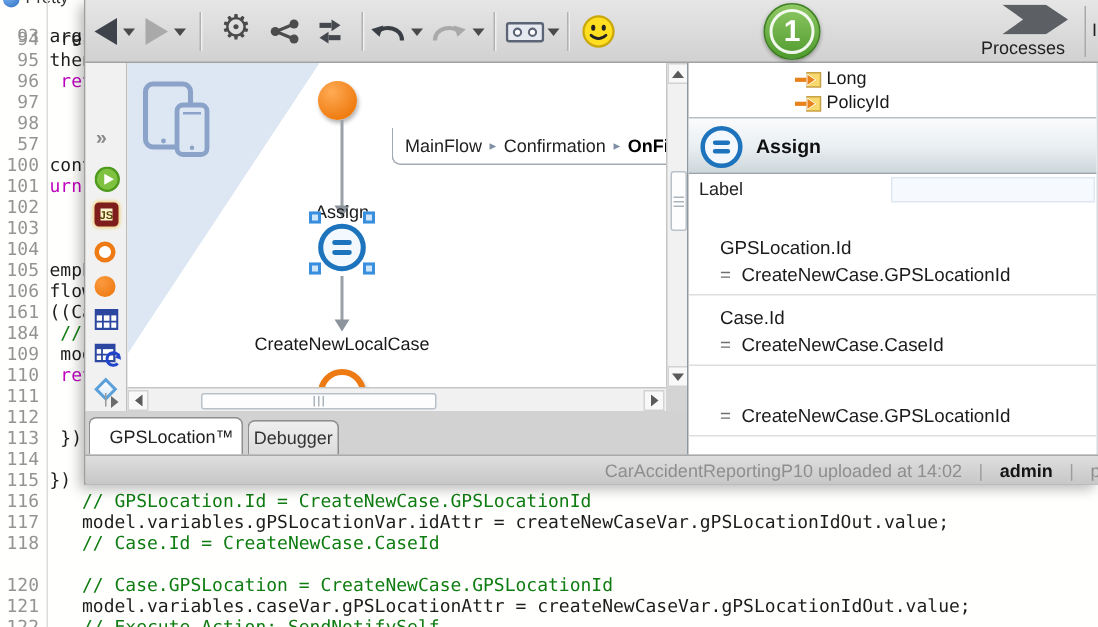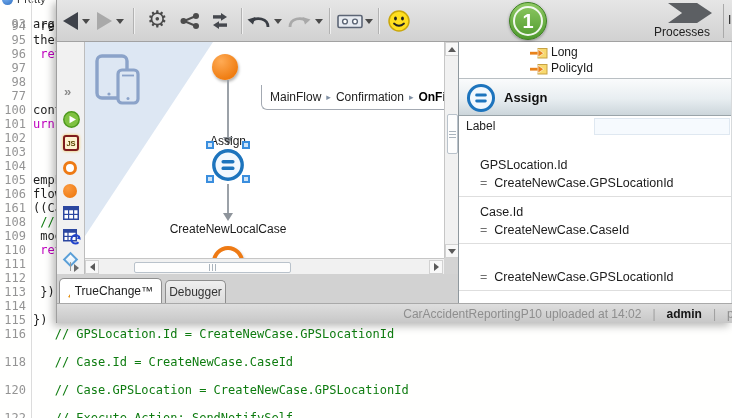--- a/index.html
+++ b/index.html
@@ -49,21 +49,21 @@
          clip-path:polygon(0 0,66% 0,100% 50%,66% 100%,0 100%,32% 50%)}
   .proc-label{position:absolute;left:597px;top:25px;width:76px;text-align:left;font-size:12px;color:#222}
   .tabsep{position:absolute;left:666px;top:4px;width:1px;height:34px;background:#a9a9a9}
   .nexttab{position:absolute;left:671px;top:13px;width:6px;overflow:hidden;font-size:12px;color:#222}
 
   
   .toolbox{position:absolute;left:0;top:42px;width:28px;height:232px;background:#f1f1f1;
            border-right:1px solid #bdbdbd}
   .tbx{position:absolute;left:6px}
   .ovf{left:7px;font-size:13px;font-weight:bold;color:#8a8a8a;letter-spacing:-2px}
-  .jsq{width:16px;height:16px;background:#fdf2cf;border:2px solid #7f1d1d;border-radius:3px;
+  .jsq{width:16px;height:16px;background:#fdf2cf;border:4px solid #7f1d1d;border-radius:3px;
        font-size:7.5px;font-weight:bold;color:#5a4500;display:flex;align-items:center;
        justify-content:center;box-shadow:0 0 3px #f0c040}
   .ringn{width:14px;height:14px;border:3px solid #ee7a14;border-radius:50%;background:#fff}
   .startn{width:14px;height:14px;border-radius:50%;
           background:radial-gradient(circle at 35% 30%,#fb9a40,#ec7408)}
   .diam{width:11px;height:11px;border:2px solid #5ba0d8;transform:rotate(45deg);
         background:linear-gradient(135deg,#fff,#d9ebfa);margin-left:2px}
   .grip-v{position:absolute;left:13px;top:220px;width:1px;height:9px;background:#9a9a9a}
   .grip-a{position:absolute;left:17px;top:222px;width:0;height:0;border-top:4px solid transparent;
           border-bottom:4px solid transparent;border-left:5px solid #6a6a6a}
@@ -165,40 +165,42 @@
       <span>Pretty</span>
     </div>
     <div class="gutter-sep"></div>
 
     <div class="crow" style="top:17px"><span class="lnum">93</span><span class="ltext">args</span></div>
     <div class="crow" style="top:19px"><span class="lnum">94</span><span class="ltext"> res</span></div>
     <div class="crow" style="top:33px"><span class="lnum">95</span><span class="ltext">then</span></div>
     <div class="crow" style="top:47px"><span class="lnum">96</span><span class="ltext kw"> ret</span></div>
     <div class="crow" style="top:61px"><span class="lnum">97</span><span class="ltext"></span></div>
     <div class="crow" style="top:75px"><span class="lnum">98</span><span class="ltext"></span></div>
-    <div class="crow" style="top:89px"><span class="lnum">77</span><span class="ltext"></span></div>
+    <div class="crow" style="top:89px"><span class="lnum">57</span><span class="ltext"></span></div>
     <div class="crow" style="top:103px"><span class="lnum">100</span><span class="ltext">cont</span></div>
     <div class="crow" style="top:117px"><span class="lnum">101</span><span class="ltext kw">urn</span></div>
     <div class="crow" style="top:131px"><span class="lnum">102</span><span class="ltext"></span></div>
     <div class="crow" style="top:145px"><span class="lnum">103</span><span class="ltext"></span></div>
     <div class="crow" style="top:159px"><span class="lnum">104</span><span class="ltext"></span></div>
     <div class="crow" style="top:173px"><span class="lnum">105</span><span class="ltext">empP</span></div>
     <div class="crow" style="top:187px"><span class="lnum">106</span><span class="ltext">flow</span></div>
     <div class="crow" style="top:201px"><span class="lnum">161</span><span class="ltext">((Ca</span></div>
-    <div class="crow" style="top:215px"><span class="lnum">108</span><span class="ltext cm"> //</span></div>
+    <div class="crow" style="top:215px"><span class="lnum">184</span><span class="ltext cm"> //</span></div>
     <div class="crow" style="top:229px"><span class="lnum">109</span><span class="ltext"> mod</span></div>
     <div class="crow" style="top:243px"><span class="lnum">110</span><span class="ltext kw"> ret</span></div>
     <div class="crow" style="top:257px"><span class="lnum">111</span><span class="ltext"></span></div>
     <div class="crow" style="top:271px"><span class="lnum">112</span><span class="ltext"></span></div>
     <div class="crow" style="top:285px"><span class="lnum">113</span><span class="ltext"> }),</span></div>
     <div class="crow" style="top:299px"><span class="lnum">114</span><span class="ltext"></span></div>
     <div class="crow" style="top:313px"><span class="lnum">115</span><span class="ltext">})</span></div>
     <div class="crow" style="top:327px"><span class="lnum">116</span><span class="ltext cm">   // GPSLocation.Id = CreateNewCase.GPSLocationId</span></div>
+    <div class="crow" style="top:341px"><span class="lnum">117</span><span class="ltext">   model.variables.gPSLocationVar.idAttr = createNewCaseVar.gPSLocationIdOut.value;</span></div>
     <div class="crow" style="top:355px"><span class="lnum">118</span><span class="ltext cm">   // Case.Id = CreateNewCase.CaseId</span></div>
     <div class="crow" style="top:383px"><span class="lnum">120</span><span class="ltext cm">   // Case.GPSLocation = CreateNewCase.GPSLocationId</span></div>
+    <div class="crow" style="top:397px"><span class="lnum">121</span><span class="ltext">   model.variables.caseVar.gPSLocationAttr = createNewCaseVar.gPSLocationIdOut.value;</span></div>
     <div class="crow" style="top:411px"><span class="lnum">122</span><span class="ltext cm">   // Execute Action: SendNotifySelf</span></div>
   </div>
 
   <div class="win">
 
     <div class="tbar">
       <div class="tb" style="left:6px;top:12px">
           <div class="tri-l"></div>
         </div>
       <div class="tb" style="left:25px;top:19px">
@@ -442,21 +444,21 @@
       </div>
     </div>
 
     <div class="tabsrow">
       <div class="btab active">
         <svg width="16" height="14">
           <polygon points="8,1 15.3,13 0.7,13" fill="#f7a823" stroke="#e08d12"></polygon>
           <rect x="7.15" y="4.6" width="1.7" height="4.6" rx="0.8" fill="#fff"></rect>
           <circle cx="8" cy="11" r="1" fill="#fff"></circle>
         </svg>
-        <span>TrueChange™</span>
+        <span>GPSLocation™</span>
       </div>
       <div class="btab gray tab-dbg">
         <span>Debugger</span>
       </div>
     </div>
 
     <div class="statusbar">
       <span>CarAccidentReportingP10 uploaded at 14:02</span>
       <span class="sp">|</span>
       <span class="u">admin</span>

